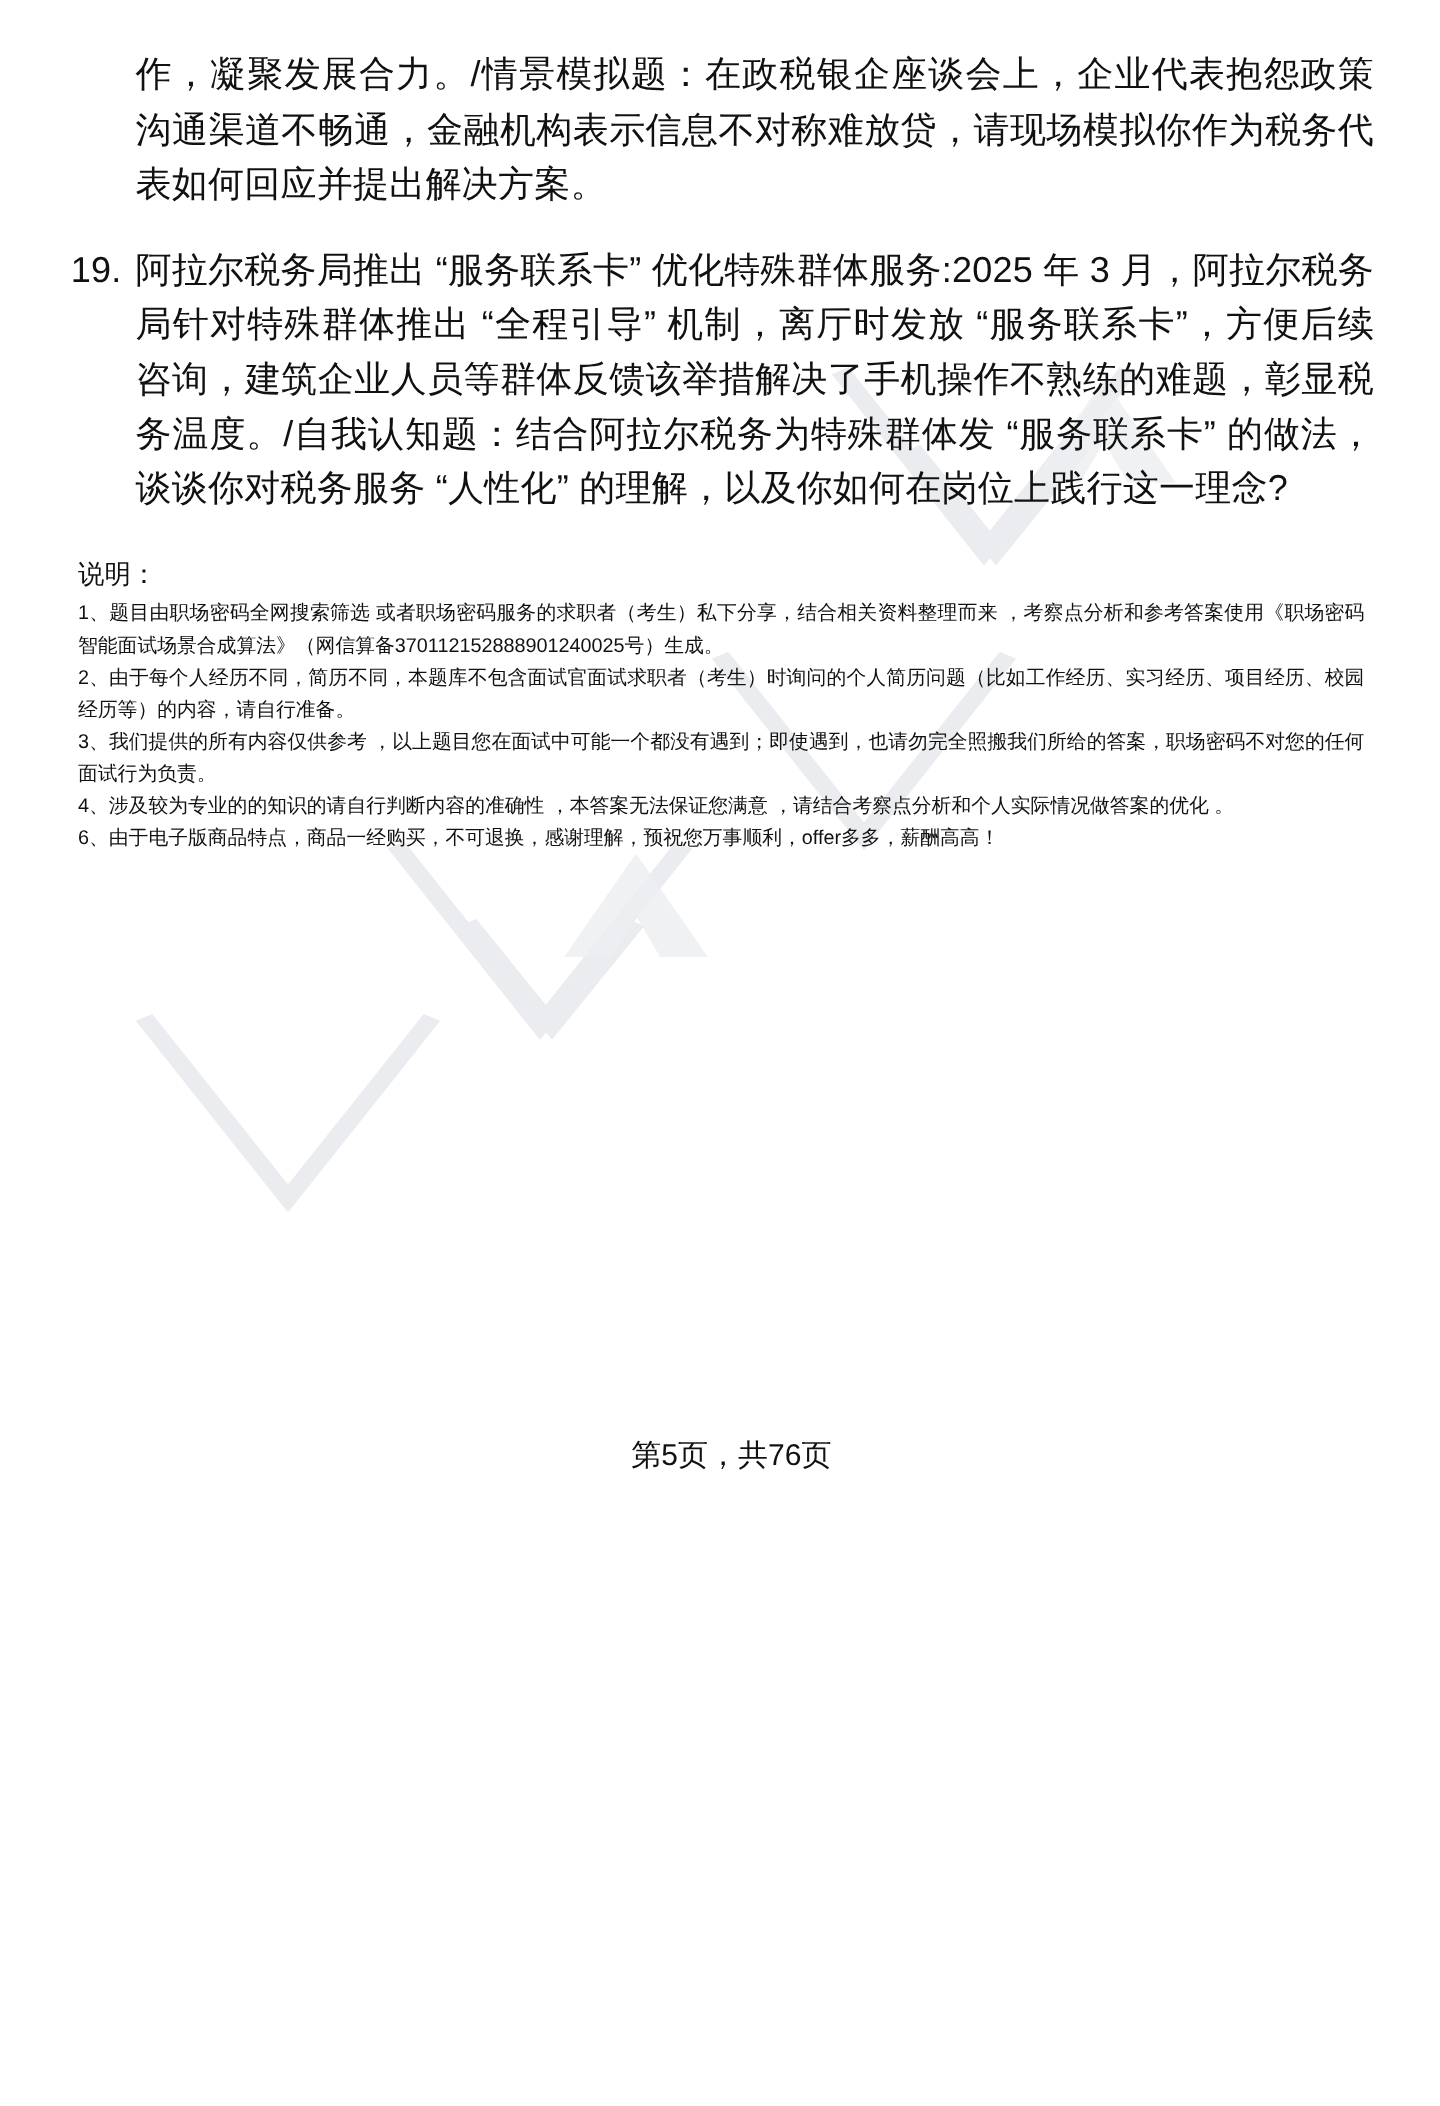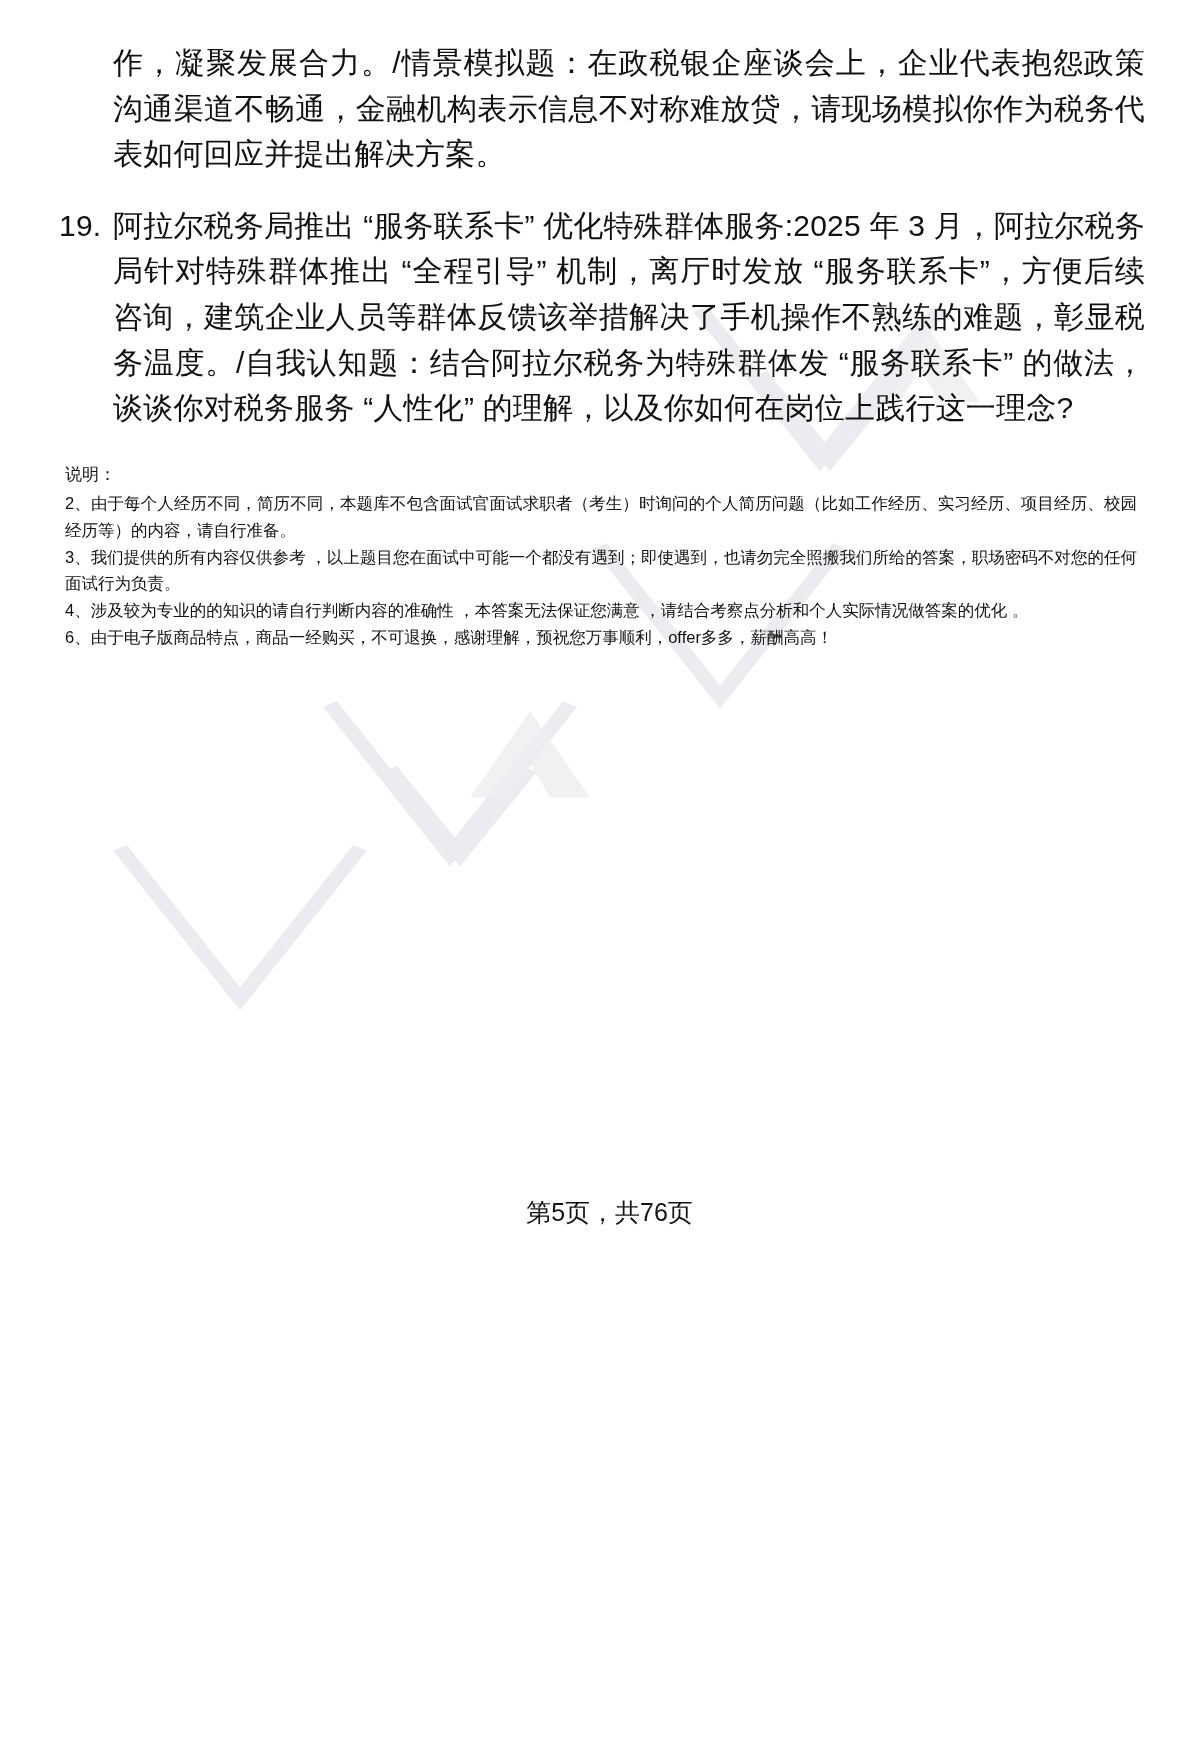--- a/index.html
+++ b/index.html
@@ -79,21 +79,21 @@
     min-width: 0;
   }
 
   
   .notes {
     margin-top: 30px;
     padding-left: 10px;
     padding-right: 8px;
   }
   .notes-title {
-    font-size: 17px;
+    font-size: 22px;
     line-height: 1.62;
     color: #111111;
     margin: 0 0 2px 0;
   }
   .note-line {
     font-size: 16.5px;
     line-height: 1.62;
     color: #111111;
     margin: 0;
     text-align: justify;
@@ -153,20 +153,21 @@
     <p class="qtext cont-para">作，凝聚发展合力。/情景模拟题：在政税银企座谈会上，企业代表抱怨政策沟通渠道不畅通，金融机构表示信息不对称难放贷，请现场模拟你作为税务代表如何回应并提出解决方案。</p>
 
     <div class="q-item">
       <div class="q-num qtext">19.</div>
       <div class="q-body qtext">阿拉尔税务局推出 “服务联系卡” 优化特殊群体服务:2025 年 3 月，阿拉尔税务局针对特殊群体推出 “全程引导” 机制，离厅时发放 “服务联系卡”，方便后续咨询，建筑企业人员等群体反馈该举措解决了手机操作不熟练的难题，彰显税务温度。/自我认知题：结合阿拉尔税务为特殊群体发 “服务联系卡” 的做法，谈谈你对税务服务 “人性化” 的理解，以及你如何在岗位上践行这一理念?</div>
     </div>
 
 
     <div class="notes">
       <p class="notes-title">说明：</p>
+      <p class="note-line">1、题目由职场密码全网搜索筛选 或者职场密码服务的求职者（考生）私下分享，结合相关资料整理而来 ，考察点分析和参考答案使用《职场密码智能面试场景合成算法》（网信算备370112152888901240025号）生成。</p>
       <p class="note-line">2、由于每个人经历不同，简历不同，本题库不包含面试官面试求职者（考生）时询问的个人简历问题（比如工作经历、实习经历、项目经历、校园经历等）的内容，请自行准备。</p>
       <p class="note-line">3、我们提供的所有内容仅供参考 ，以上题目您在面试中可能一个都没有遇到；即使遇到，也请勿完全照搬我们所给的答案，职场密码不对您的任何面试行为负责。</p>
       <p class="note-line">4、涉及较为专业的的知识的请自行判断内容的准确性 ，本答案无法保证您满意 ，请结合考察点分析和个人实际情况做答案的优化 。</p>
       <p class="note-line">6、由于电子版商品特点，商品一经购买，不可退换，感谢理解，预祝您万事顺利，offer多多，薪酬高高！</p>
     </div>
 
 
   </div>
 
   <div class="footer">

